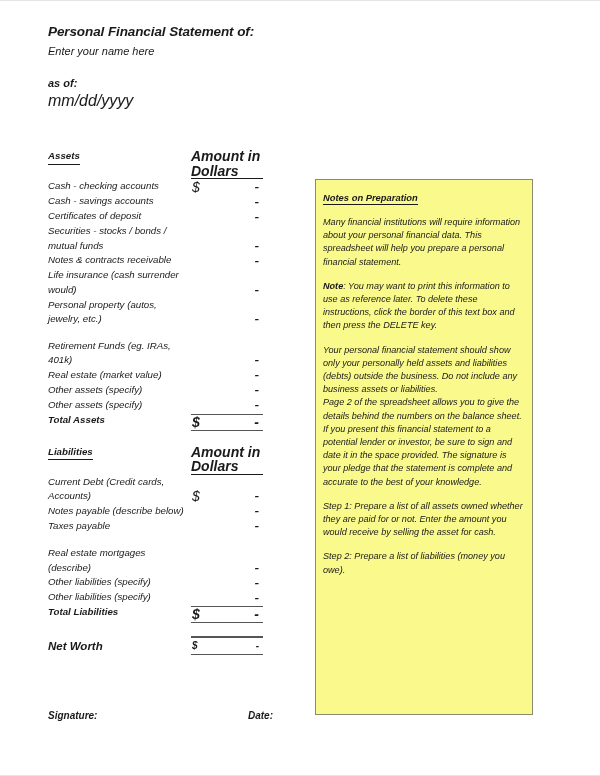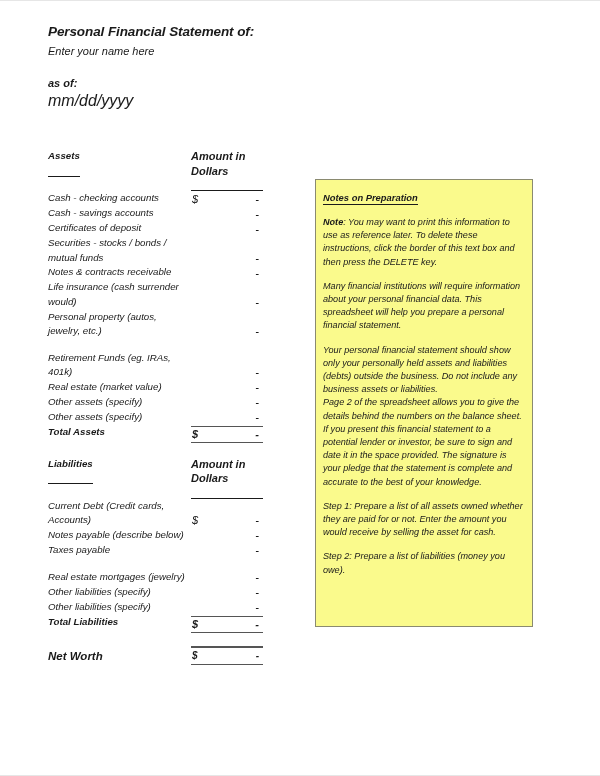--- a/index.html
+++ b/index.html
@@ -80,35 +80,35 @@
     padding-right: 4px;
     white-space: normal;
   }
   .row .amt {
     position: relative;
     flex: 0 0 auto;
     width: 72px;
     align-self: flex-end;
     display: flex;
     justify-content: space-between;
-    font-size: 11px;
+    font-size: 14px;
     line-height: 14.6px;
   }
   .row .amt .cur { padding-left: 1px; }
   .row .amt .val { padding-right: 4px; }
 
   .hdr-row .label,
   .hdr-row .amt {
     font-weight: bold;
   }
   .hdr-row .label span,
   .hdr-row .amt span.hdr-txt {
     border-bottom: 1px solid #1a1a1a;
     display: inline-block;
-    padding-bottom: 12px;
+    padding-bottom: 0px;
   }
   .hdr-row .amt {
     justify-content: flex-start;
   }
 
   .total-row .label { font-weight: bold; }
   .total-row .amt { font-weight: bold; }
   .total-row .amt {
     border-top: 1px solid #555;
     border-bottom: 1px solid #555;
@@ -137,21 +137,21 @@
   }
   .blank-gap { height: 12px; }
   .net-spacer { height: 13px; }
 
   
   .notes-box {
     position: absolute;
     left: 315px;
     top: 178px;
     width: 218px;
-    height: 448px;
+    height: 536px;
     background: #FAFA8C;
     border: 1px solid #8a8a70;
     box-sizing: border-box;
     padding: 7px 7px 0 7px;
     overflow: hidden;
   }
   .notes-title {
     font-size: 9.4px;
     font-weight: bold;
     line-height: 13px;
@@ -319,21 +319,21 @@
       <div class="label">Taxes payable</div>
       <div class="amt">
           <span class="cur"></span>
           <span class="val">-</span>
         </div>
     </div>
 
     <div class="blank-gap"></div>
 
     <div class="row">
-      <div class="label">Real estate mortgages (jewelry)</div>
+      <div class="label">Real estate mortgages (describe)</div>
       <div class="amt">
           <span class="cur"></span>
           <span class="val">-</span>
         </div>
     </div>
     <div class="row">
       <div class="label">Other liabilities (specify)</div>
       <div class="amt">
           <span class="cur"></span>
           <span class="val">-</span>
@@ -363,23 +363,27 @@
       <div class="amt">
           <span class="cur">$</span>
           <span class="val">-</span>
         </div>
     </div>
 
   </div>
 
   <div class="notes-box">
     <div class="notes-title">Notes on Preparation</div>
+    <p class="notes-para">Many financial institutions will require information about your personal financial data. This spreadsheet will help you prepare a personal financial statement.</p>
     <p class="notes-para"><b>Note</b><span>: You may want to print this information to use as reference later. To delete these instructions, click the border of this text box and then press the DELETE key.</span></p>
-    <p class="notes-para">Many financial institutions will require information about your personal financial data. This spreadsheet will help you prepare a personal financial statement.</p>
     <p class="notes-para tight">Your personal financial statement should show only your personally held assets and liabilities (debts) outside the business. Do not include any business assets or liabilities.</p>
     <p class="notes-para tight">Page 2 of the spreadsheet allows you to give the details behind the numbers on the balance sheet.</p>
     <p class="notes-para">If you present this financial statement to a potential lender or investor, be sure to sign and date it in the space provided. The signature is your pledge that the statement is complete and accurate to the best of your knowledge.</p>
     <p class="notes-para">Step 1: Prepare a list of all assets owned whether they are paid for or not. Enter the amount you would receive by selling the asset for cash.</p>
     <p class="notes-para">Step 2: Prepare a list of liabilities (money you owe).</p>
   </div>
 
+  <div class="sig-area">
+    <div class="sig-label">Signature:</div>
+    <div class="date-label">Date:</div>
+  </div>
 
 </div>
 
 </body></html>

